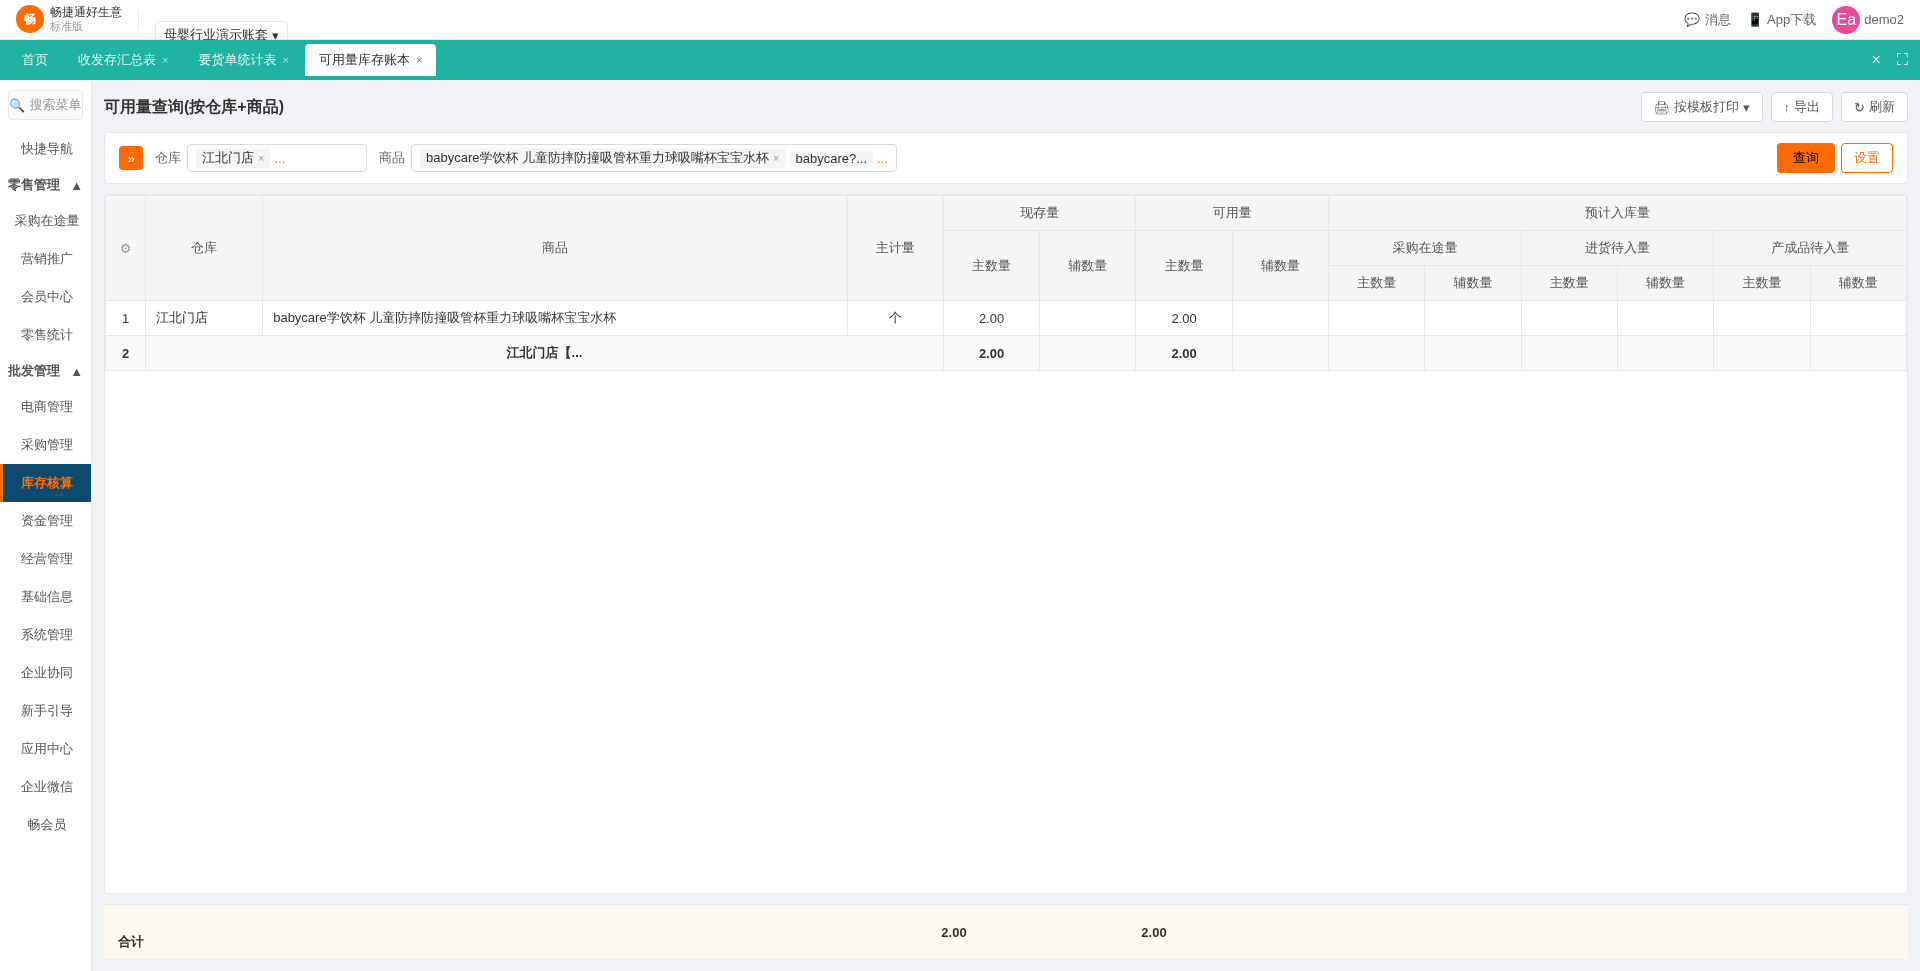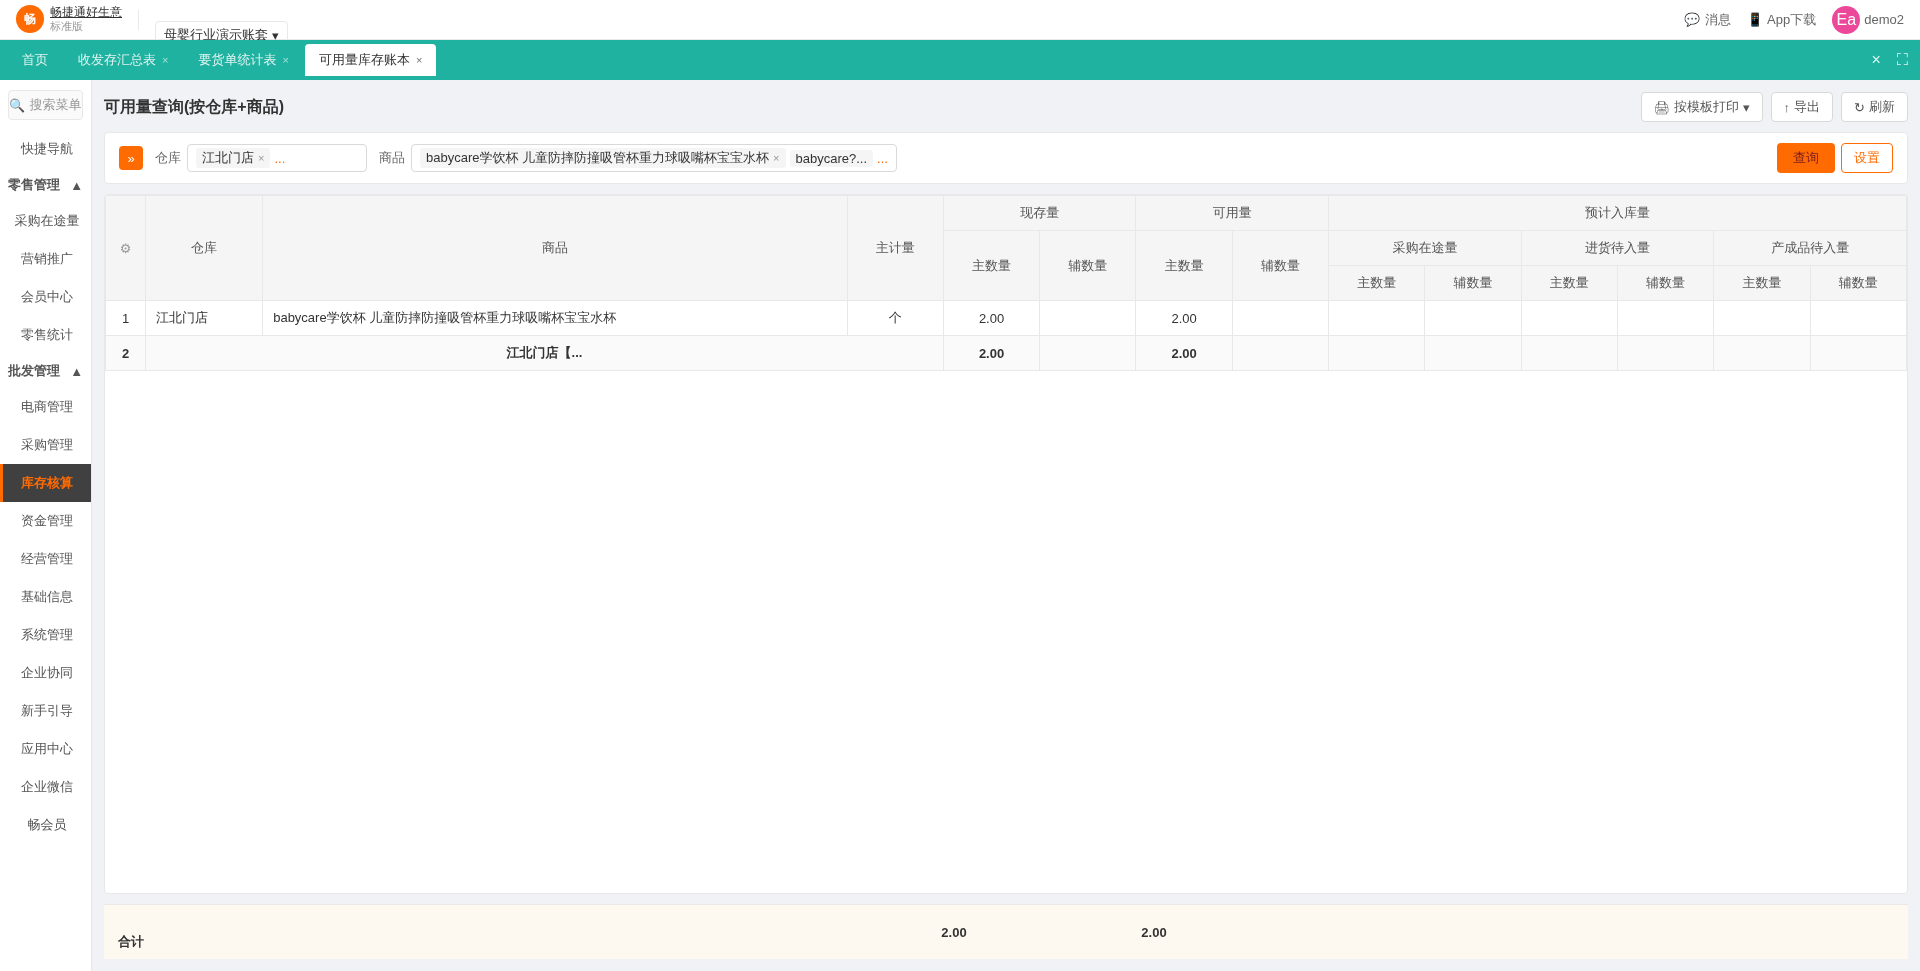--- a/index.html
+++ b/index.html
@@ -12,21 +12,21 @@
       display: flex;
       align-items: center;
       justify-content: space-between;
       padding: 0 16px;
       border-bottom: 1px solid #e8e8e8;
       flex-shrink: 0;
     }
     .top-bar-left { display: flex; align-items: center; gap: 8px; }
     .logo-area { display: flex; align-items: center; gap: 6px; }
     .logo-icon { width: 28px; height: 28px; background: #ff6b00; border-radius: 50%; display: flex; align-items: center; justify-content: center; color: #fff; font-size: 12px; font-weight: bold; }
-    .logo-text { font-size: 12px; color: #333; line-height: 1.2; text-decoration: underline; }
+    .logo-text { font-size: 12px; color: #333; line-height: 1.2; }
     .logo-subtext { font-size: 11px; color: #999; }
     .divider-v { width: 1px; height: 20px; background: #e8e8e8; margin: 0 8px; }
     .industry-selector { display: flex; align-items: center; gap: 4px; color: #333; cursor: pointer; padding: 4px 8px; border: 1px solid #e8e8e8; border-radius: 4px; margin-top: 31px; }
     .top-bar-right { display: flex; align-items: center; gap: 16px; }
     .top-action { display: flex; align-items: center; gap: 4px; color: #666; cursor: pointer; font-size: 12px; }
     .avatar { width: 28px; height: 28px; border-radius: 50%; background: #ec4899; display: flex; align-items: center; justify-content: center; color: #fff; font-size: 16px; text-align: center; }
 
     
     .nav-tabs {
       height: 40px;
@@ -86,21 +86,21 @@
       font-size: 12px;
     }
     .sidebar-nav-item {
       padding: 10px 8px;
       text-align: center;
       cursor: pointer;
       color: #555;
       font-size: 12px;
       border-left: 3px solid transparent;
     }
-    .sidebar-nav-item.active { background: #404040; color: #ff6b00; border-left-color: #ff6b00; font-weight: 600; }
+    .sidebar-nav-item.active { background: #0c4a6e; color: #ff6b00; border-left-color: #ff6b00; font-weight: 600; }
     .sidebar-nav-group {
       padding: 8px;
       display: flex;
       align-items: center;
       justify-content: space-between;
       cursor: pointer;
       color: #555;
       font-size: 12px;
       font-weight: 600;
     }
@@ -143,21 +143,21 @@
       padding: 3px 8px; background: #fff; min-width: 180px; cursor: pointer;
     }
     .filter-tag {
       background: #f5f5f5; border-radius: 3px;
       padding: 1px 6px; font-size: 12px; color: #333;
       display: flex; align-items: center; gap: 4px;
     }
     .filter-tag .x { cursor: pointer; color: #999; font-size: 11px; }
     .filter-more { color: #ff6b00; cursor: pointer; font-size: 13px; }
     .filter-actions { margin-left: auto; display: flex; gap: 6px; }
-    .btn-query { background: #ff6b00; color: #7f1d1d; padding: 5px 16px; border-radius: 4px; cursor: pointer; border: none; font-size: 13px; }
+    .btn-query { background: #ff6b00; color: #000000; padding: 5px 16px; border-radius: 4px; cursor: pointer; border: none; font-size: 13px; }
     .btn-setting { background: #fff; color: #ff6b00; padding: 5px 12px; border-radius: 4px; cursor: pointer; border: 1px solid #ff6b00; font-size: 13px; }
 
     
     .table-container {
       flex: 1;
       background: #fff;
       border: 1px solid #e8e8e8;
       border-radius: 4px;
       overflow: auto;
     }

